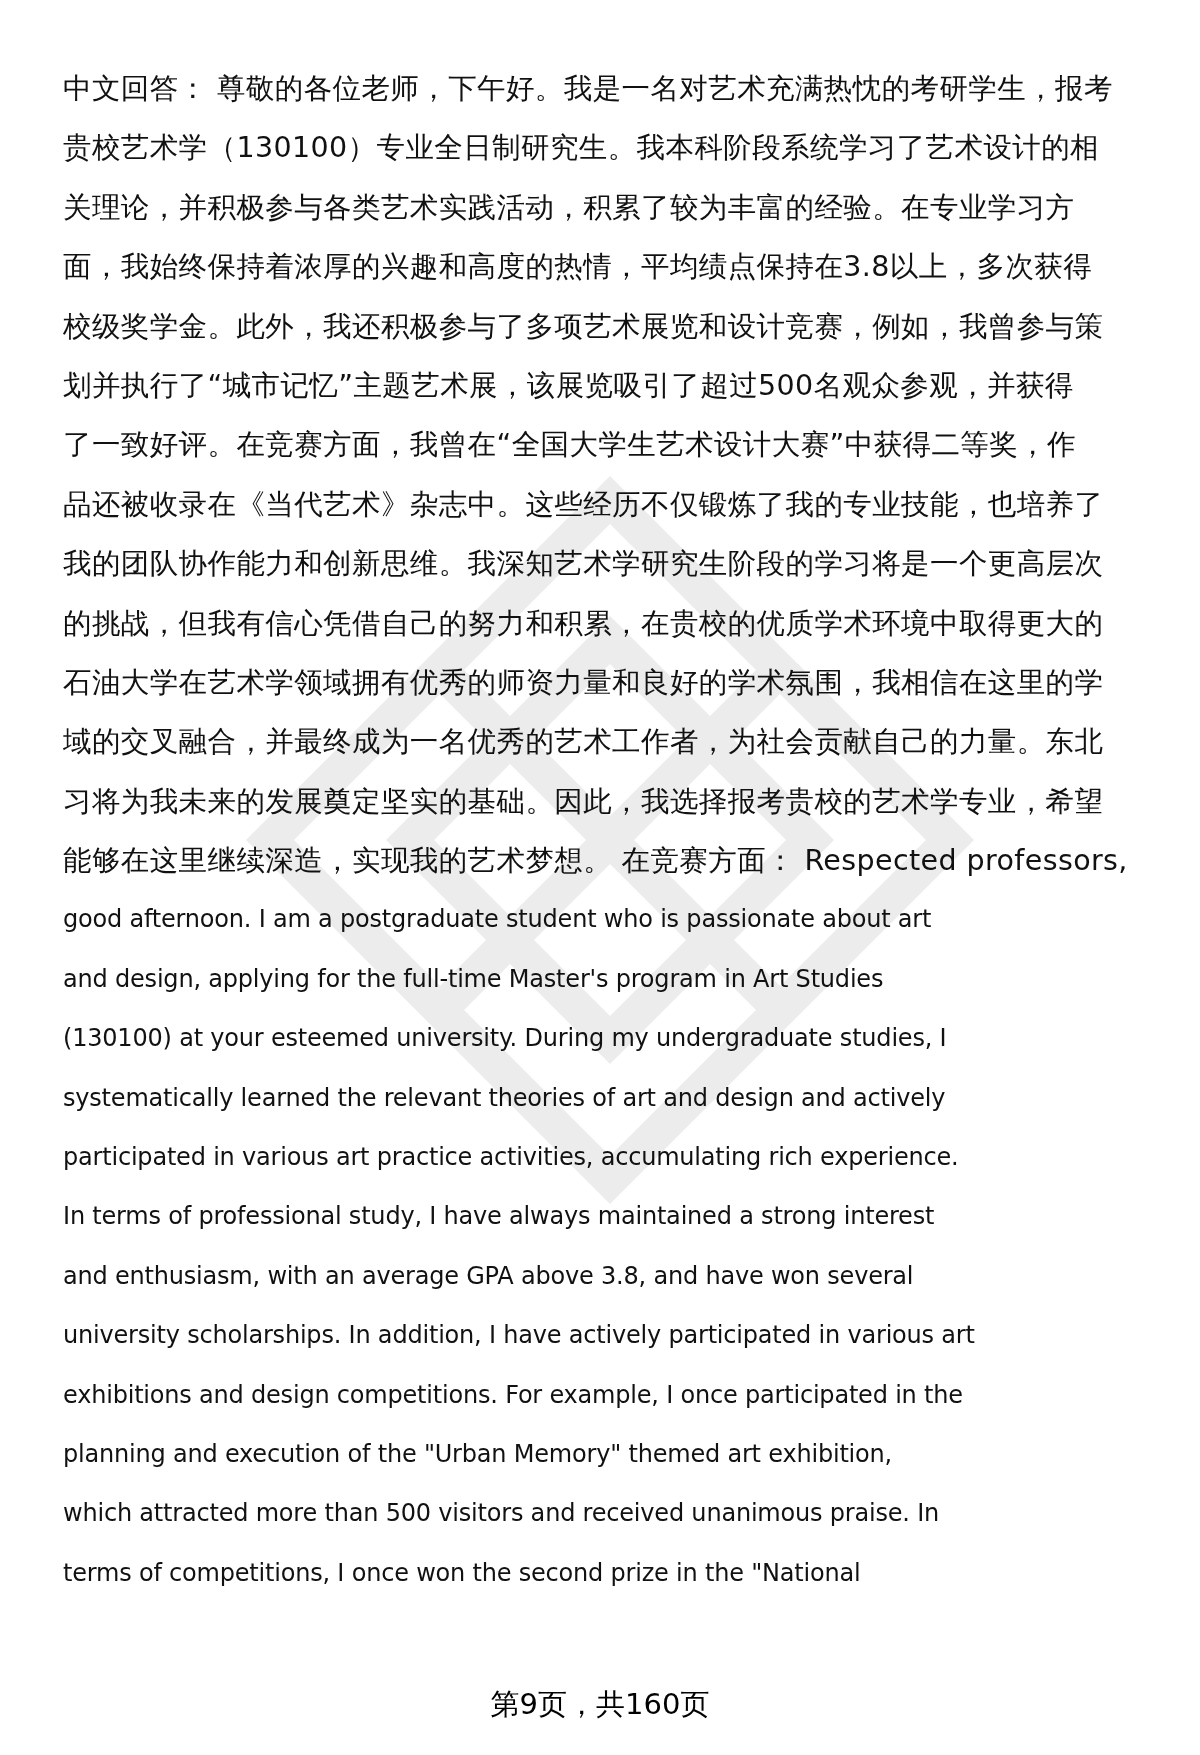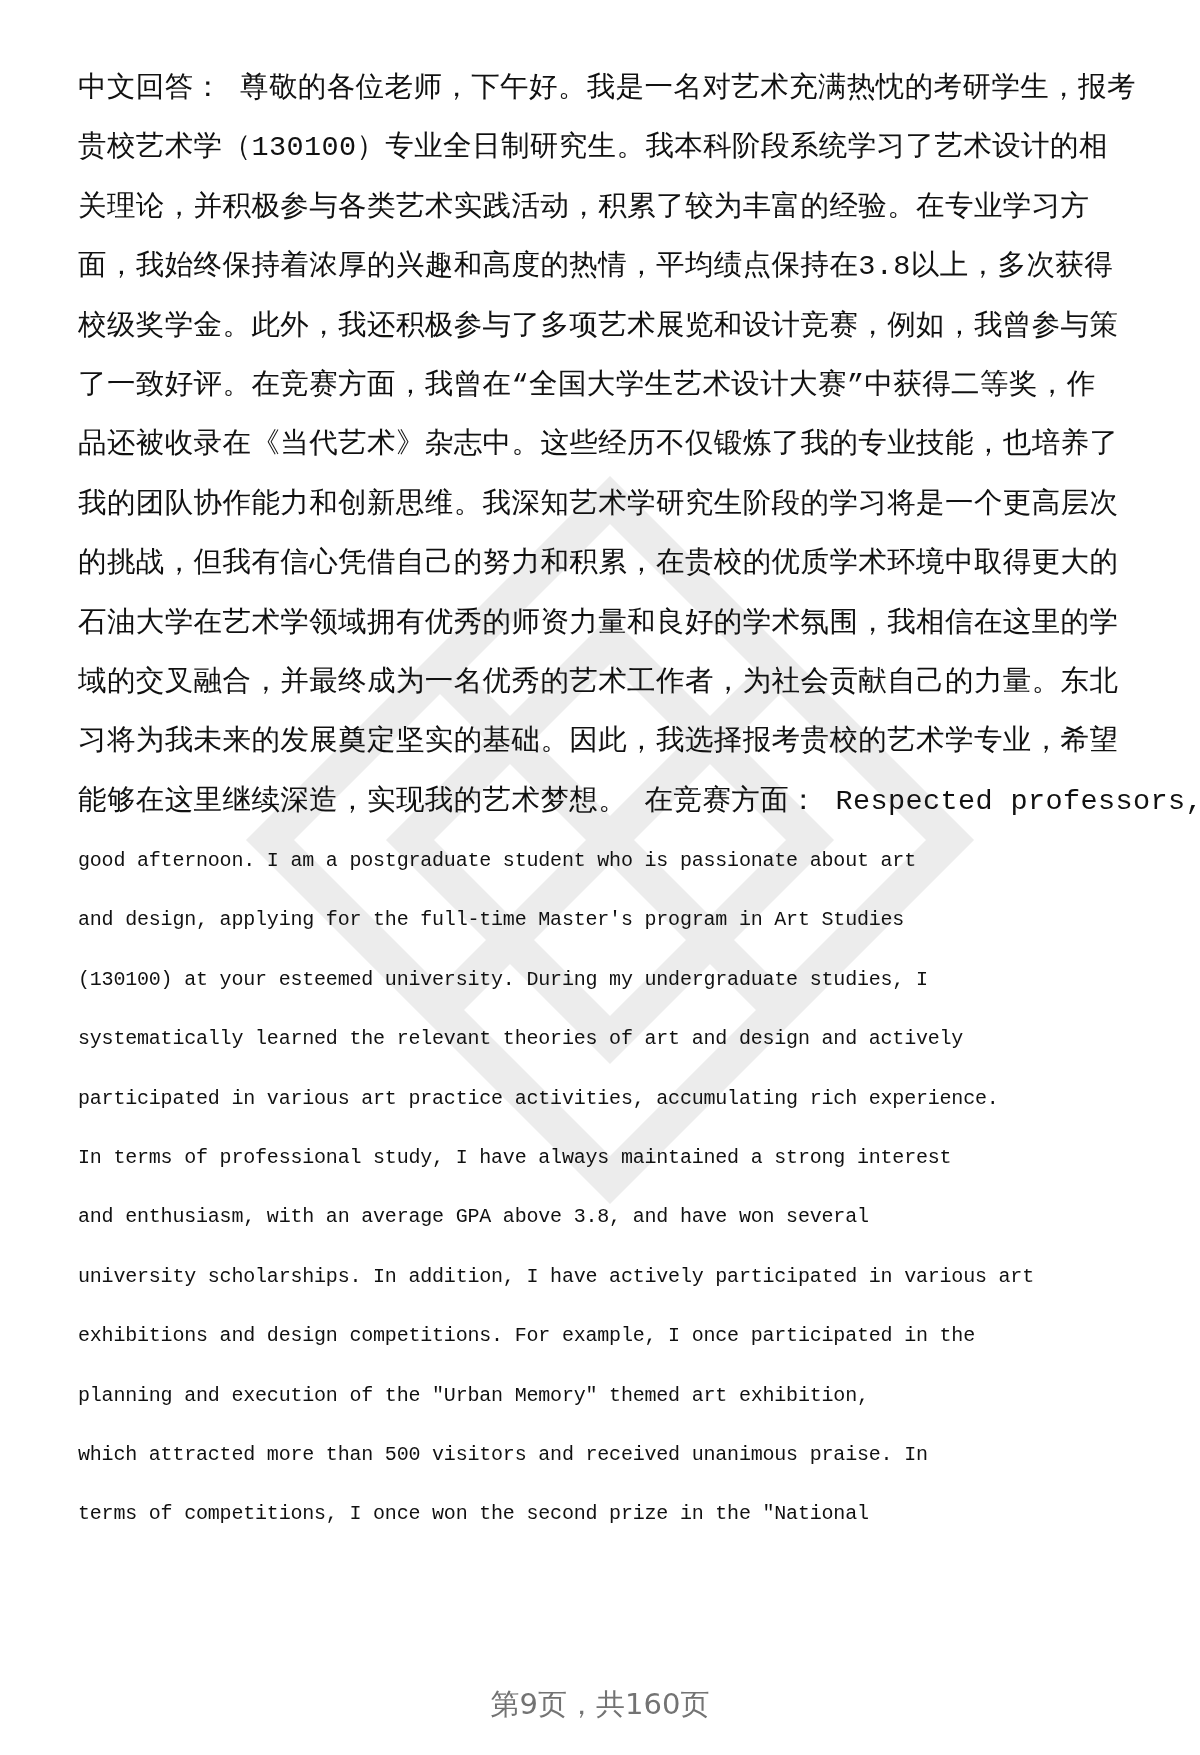--- a/index.html
+++ b/index.html
@@ -19,68 +19,68 @@
     position: absolute;
     left: 230px;
     top: 470px;
     width: 760px;
     height: 760px;
     pointer-events: none;
     opacity: 1;
   }
   .page-body {
     position: absolute;
-    left: 78px;
+    left: 63px;
     top: 59px;
     width: 1090px;
-    font-family: Liberation Mono, monospace;
   }
   .line {
     height: 59.4px;
     line-height: 59.4px;
     font-size: 28.5px;
     white-space: nowrap;
     letter-spacing: 0px;
   }
   .line.zh {
     letter-spacing: 0.4px;
   }
   .line.en {
-    font-size: 20px;
+    font-size: 24px;
     letter-spacing: -0.2px;
   }
   .footer {
     position: absolute;
     left: 0;
     width: 1200px;
     top: 1684px;
     text-align: center;
     font-size: 29px;
     line-height: 40px;
-    color: #737373;
+    color: #000000;
   }
 </style>
 </head>
 <body>
 
 <svg class="watermark" viewBox="0 0 760 760" xmlns="http://www.w3.org/2000/svg">
   <g fill="none" stroke="#ececec" stroke-width="34" stroke-linejoin="miter">
     <path d="M380 30 L720 370 L380 710 L40 370 Z"></path>
     <path d="M380 170 L580 370 L380 570 L180 370 Z"></path>
     <path d="M210 200 L550 540"></path>
     <path d="M550 200 L210 540"></path>
   </g>
 </svg>
 
 <main class="page-body">
   <div class="line zh">中文回答：  尊敬的各位老师，下午好。我是一名对艺术充满热忱的考研学生，报考</div>
   <div class="line zh">贵校艺术学（130100）专业全日制研究生。我本科阶段系统学习了艺术设计的相</div>
   <div class="line zh">关理论，并积极参与各类艺术实践活动，积累了较为丰富的经验。在专业学习方</div>
   <div class="line zh">面，我始终保持着浓厚的兴趣和高度的热情，平均绩点保持在3.8以上，多次获得</div>
   <div class="line zh">校级奖学金。此外，我还积极参与了多项艺术展览和设计竞赛，例如，我曾参与策</div>
+  <div class="line zh">划并执行了“城市记忆”主题艺术展，该展览吸引了超过500名观众参观，并获得</div>
   <div class="line zh">了一致好评。在竞赛方面，我曾在“全国大学生艺术设计大赛”中获得二等奖，作</div>
   <div class="line zh">品还被收录在《当代艺术》杂志中。这些经历不仅锻炼了我的专业技能，也培养了</div>
   <div class="line zh">我的团队协作能力和创新思维。我深知艺术学研究生阶段的学习将是一个更高层次</div>
   <div class="line zh">的挑战，但我有信心凭借自己的努力和积累，在贵校的优质学术环境中取得更大的</div>
   <div class="line zh">石油大学在艺术学领域拥有优秀的师资力量和良好的学术氛围，我相信在这里的学</div>
   <div class="line zh">域的交叉融合，并最终成为一名优秀的艺术工作者，为社会贡献自己的力量。东北</div>
   <div class="line zh">习将为我未来的发展奠定坚实的基础。因此，我选择报考贵校的艺术学专业，希望</div>
   <div class="line zh">能够在这里继续深造，实现我的艺术梦想。 在竞赛方面：  Respected professors,</div>
   <div class="line en">good afternoon. I am a postgraduate student who is passionate about art</div>
   <div class="line en">and design, applying for the full-time Master's program in Art Studies</div>

